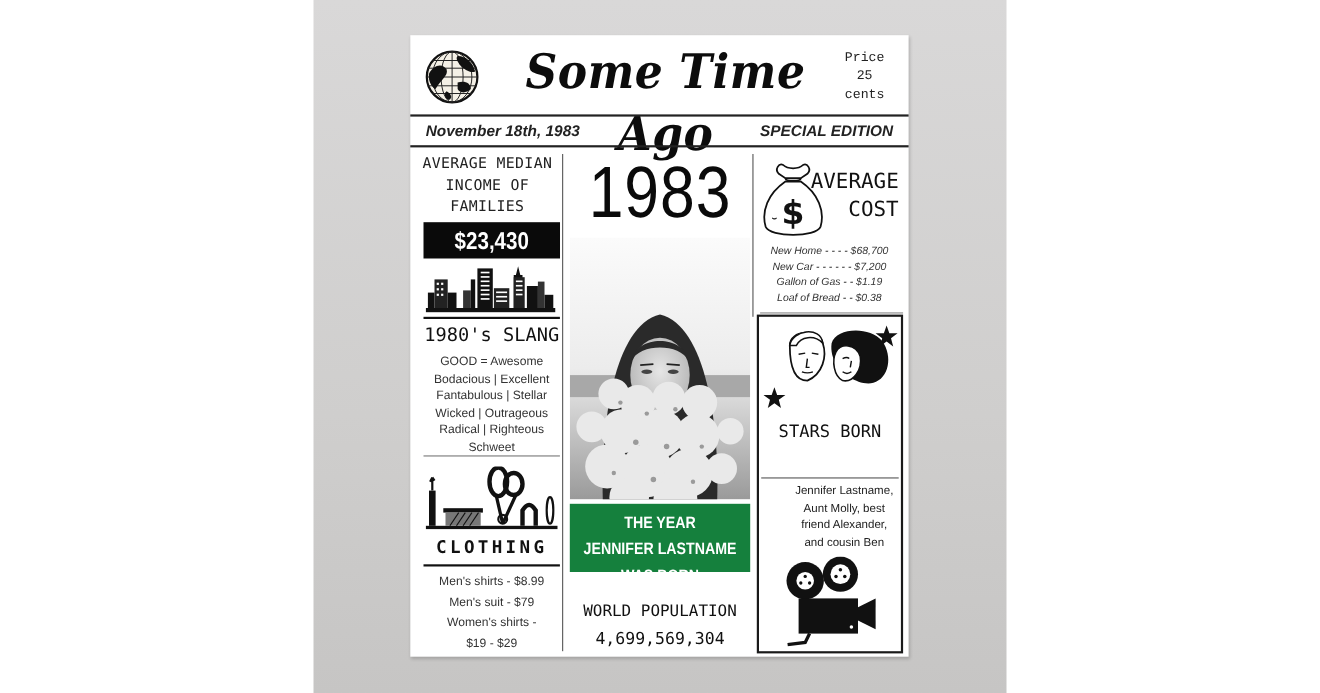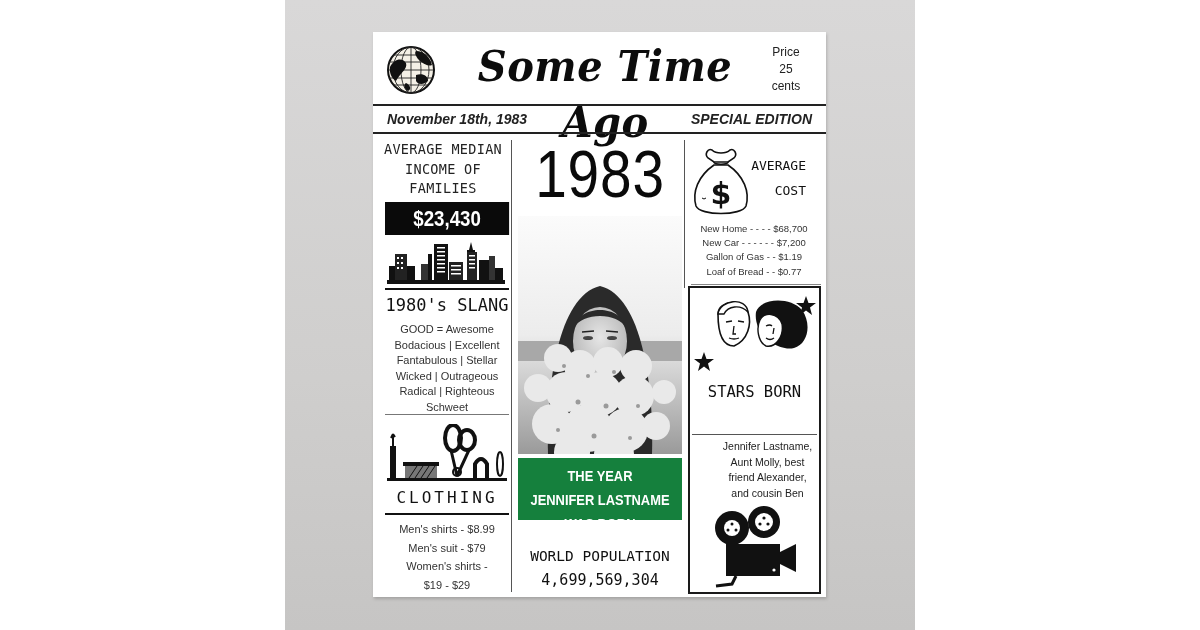--- a/index.html
+++ b/index.html
@@ -25,21 +25,21 @@
   .paper-title {
     position: absolute; left: 72px; top: 10px; width: 320px;
     font-family: "DejaVu Serif", serif; font-weight: bold;
     font-size: 40px; line-height: 52px; letter-spacing: 0.5px;
     color: #0c0c0c; text-align: center;
     transform: scaleY(1.08);
     font-style: italic;
   }
   .price {
     position: absolute; left: 388px; top: 12px; width: 50px;
-    font-family: Liberation Sans, sans-serif; font-size: 12px; line-height: 17px;
+    font-family: Liberation Mono, monospace; font-size: 12px; line-height: 17px;
     text-align: center; color: #222;
   }
   .rule { position: absolute; left: 0; width: 453px; background: #222; }
   .dateline {
     position: absolute; left: 0; top: 75px; width: 453px; height: 24px;
     font-style: italic; font-size: 14px; color: #222; font-weight: bold;
   }
   .dateline .date { position: absolute; left: 14px; top: 4px; }
   .dateline .edition { position: absolute; right: 14px; top: 4px; }
 
@@ -60,40 +60,40 @@
     font-size: 22px; line-height: 33px; font-weight: bold;
     transform: scaleX(0.85); transform-origin: left center;
     width: 146px;
   }
   .skyline { position: absolute; left: 6px; top: 104px; width: 118px; height: 44px; }
   .slang-rule { position: absolute; left: 4px; top: 152px; width: 124px; height: 2px; background: #111; }
   .slang-title { position: absolute; left: 0; top: 158px; width: 132px; font-size: 17px; line-height: 22px; color: #111; }
   .slang-body { position: absolute; left: 0; top: 186px; width: 132px; font-size: 11px; line-height: 15.5px; color: #333; }
   .slang-rule2 { position: absolute; left: 4px; top: 278px; width: 124px; height: 1px; background: #777; }
   .clothing-icon { position: absolute; left: 6px; top: 288px; width: 120px; height: 58px; }
-  .clothing-title { position: absolute; left: 0; top: 351px; width: 132px; font-size: 16px; letter-spacing: 3px; line-height: 22px; color: #111; }
+  .clothing-title { position: absolute; left: 0; top: 351px; width: 132px; font-size: 16px; letter-spacing: 3px; line-height: 22px; color: #111; font-weight: bold; }
   .clothing-rule { position: absolute; left: 4px; top: 377px; width: 124px; height: 2px; background: #111; }
   .clothing-body { position: absolute; left: 0; top: 384px; width: 132px; font-size: 11px; line-height: 18.5px; color: #333; }
 
   .col-mid { position: absolute; left: 145px; top: 104px; width: 164px; }
   .year { position: absolute; left: 0; top: 0; width: 164px; font-size: 66px; line-height: 76px; color: #0a0a0a; letter-spacing: 1px; transform: scaleX(0.86); }
   .photo { position: absolute; left: 0; top: 80px; width: 164px; height: 238px; overflow: hidden; }
   .born-box {
     position: absolute; left: 0; top: 322px; width: 164px; height: 62px;
     background: #15803d; color: #fff;
   }
   .born-box .line { display: block; font-size: 15px; line-height: 24px; font-weight: bold; transform: scaleX(0.86); }
   .born-box .first { margin-top: 6px; }
   .pop-title { position: absolute; left: 0; top: 409px; width: 170px; font-size: 14.5px; line-height: 22px; color: #111; margin-left: -3px; }
   .pop-value { position: absolute; left: 0; top: 433px; width: 164px; font-size: 15px; line-height: 22px; color: #111; }
 
   .col-right { position: absolute; left: 314px; top: 104px; width: 134px; }
   .moneybag { position: absolute; left: 3px; top: 10px; width: 62px; height: 72px; }
-  .cost-title { position: absolute; left: 39px; top: 17px; width: 80px; font-size: 13px; line-height: 25px; text-align: right; color: #111; }
-  .cost-list { position: absolute; left: 0; top: 86px; width: 134px; font-size: 9.5px; line-height: 14.2px; color: #333; }
+  .cost-title { position: absolute; left: 50px; top: 17px; width: 80px; font-size: 19px; line-height: 25px; text-align: right; color: #111; }
+  .cost-list { position: absolute; left: 0; top: 86px; width: 134px; font-size: 9.5px; line-height: 14.2px; color: #333; font-style: italic; }
   .cost-rule { position: absolute; left: 4px; top: 148px; width: 130px; height: 1px; background: #888; }
   .stars-box {
     position: absolute; left: 1px; top: 150px; width: 133px; height: 308px;
     border: 2px solid #1a1a1a; box-sizing: border-box;
   }
   .faces { position: absolute; left: 4px; top: 6px; width: 124px; height: 84px; }
   .stars-title { position: absolute; left: 0; top: 92px; width: 129px; font-size: 15.5px; line-height: 24px; color: #111; }
   .stars-rule { position: absolute; left: 2px; top: 146px; width: 125px; height: 1px; background: #555; }
   .stars-body { position: absolute; left: 0; top: 151px; width: 129px; font-size: 10.5px; line-height: 15.5px; color: #222; padding-left: 13px; }
   .camera { position: absolute; left: 16px; top: 218px; width: 100px; height: 82px; }
@@ -302,21 +302,21 @@
       <path d="M12 52 q2 2 4 0" stroke="#111" fill="none" stroke-width="1"></path>
     </svg>
     <div class="cost-title mono">
       <div>AVERAGE</div>
       <div>COST</div>
     </div>
     <div class="cost-list center">
       <div>New Home - - - - $68,700</div>
       <div>New Car - - - - - - $7,200</div>
       <div>Gallon of Gas - - $1.19</div>
-      <div>Loaf of Bread - - $0.77</div>
+      <div>Loaf of Bread - - $0.38</div>
     </div>
     <div class="cost-rule"></div>
 
     <div class="stars-box">
       <svg class="faces" viewBox="0 0 124 84">
         <polygon points="112,2 114.5,9 122,9 116,13.5 118,21 112,16.5 106,21 108,13.5 102,9 109.5,9" fill="#111"></polygon>
         <polygon points="10,58 12.5,65 20,65 14,69.5 16,77 10,72.5 4,77 6,69.5 0,65 7.5,65" fill="#111"></polygon>
         <path d="M24 20 C24 6, 50 4, 54 18 C58 30, 54 46, 40 52 C30 52, 24 42, 24 20Z" fill="#fff" stroke="#111" stroke-width="1.6"></path>
         <path d="M24 20 C26 6, 52 2, 54 18 C46 10, 34 12, 30 20Z" fill="#fff" stroke="#111" stroke-width="1.4"></path>
         <path d="M32 28 l6 -1 M44 27 l6 1 M40 32 l-1 8 l3 0 M35 44 q5 2 10 0" stroke="#111" stroke-width="1.3" fill="none"></path>

